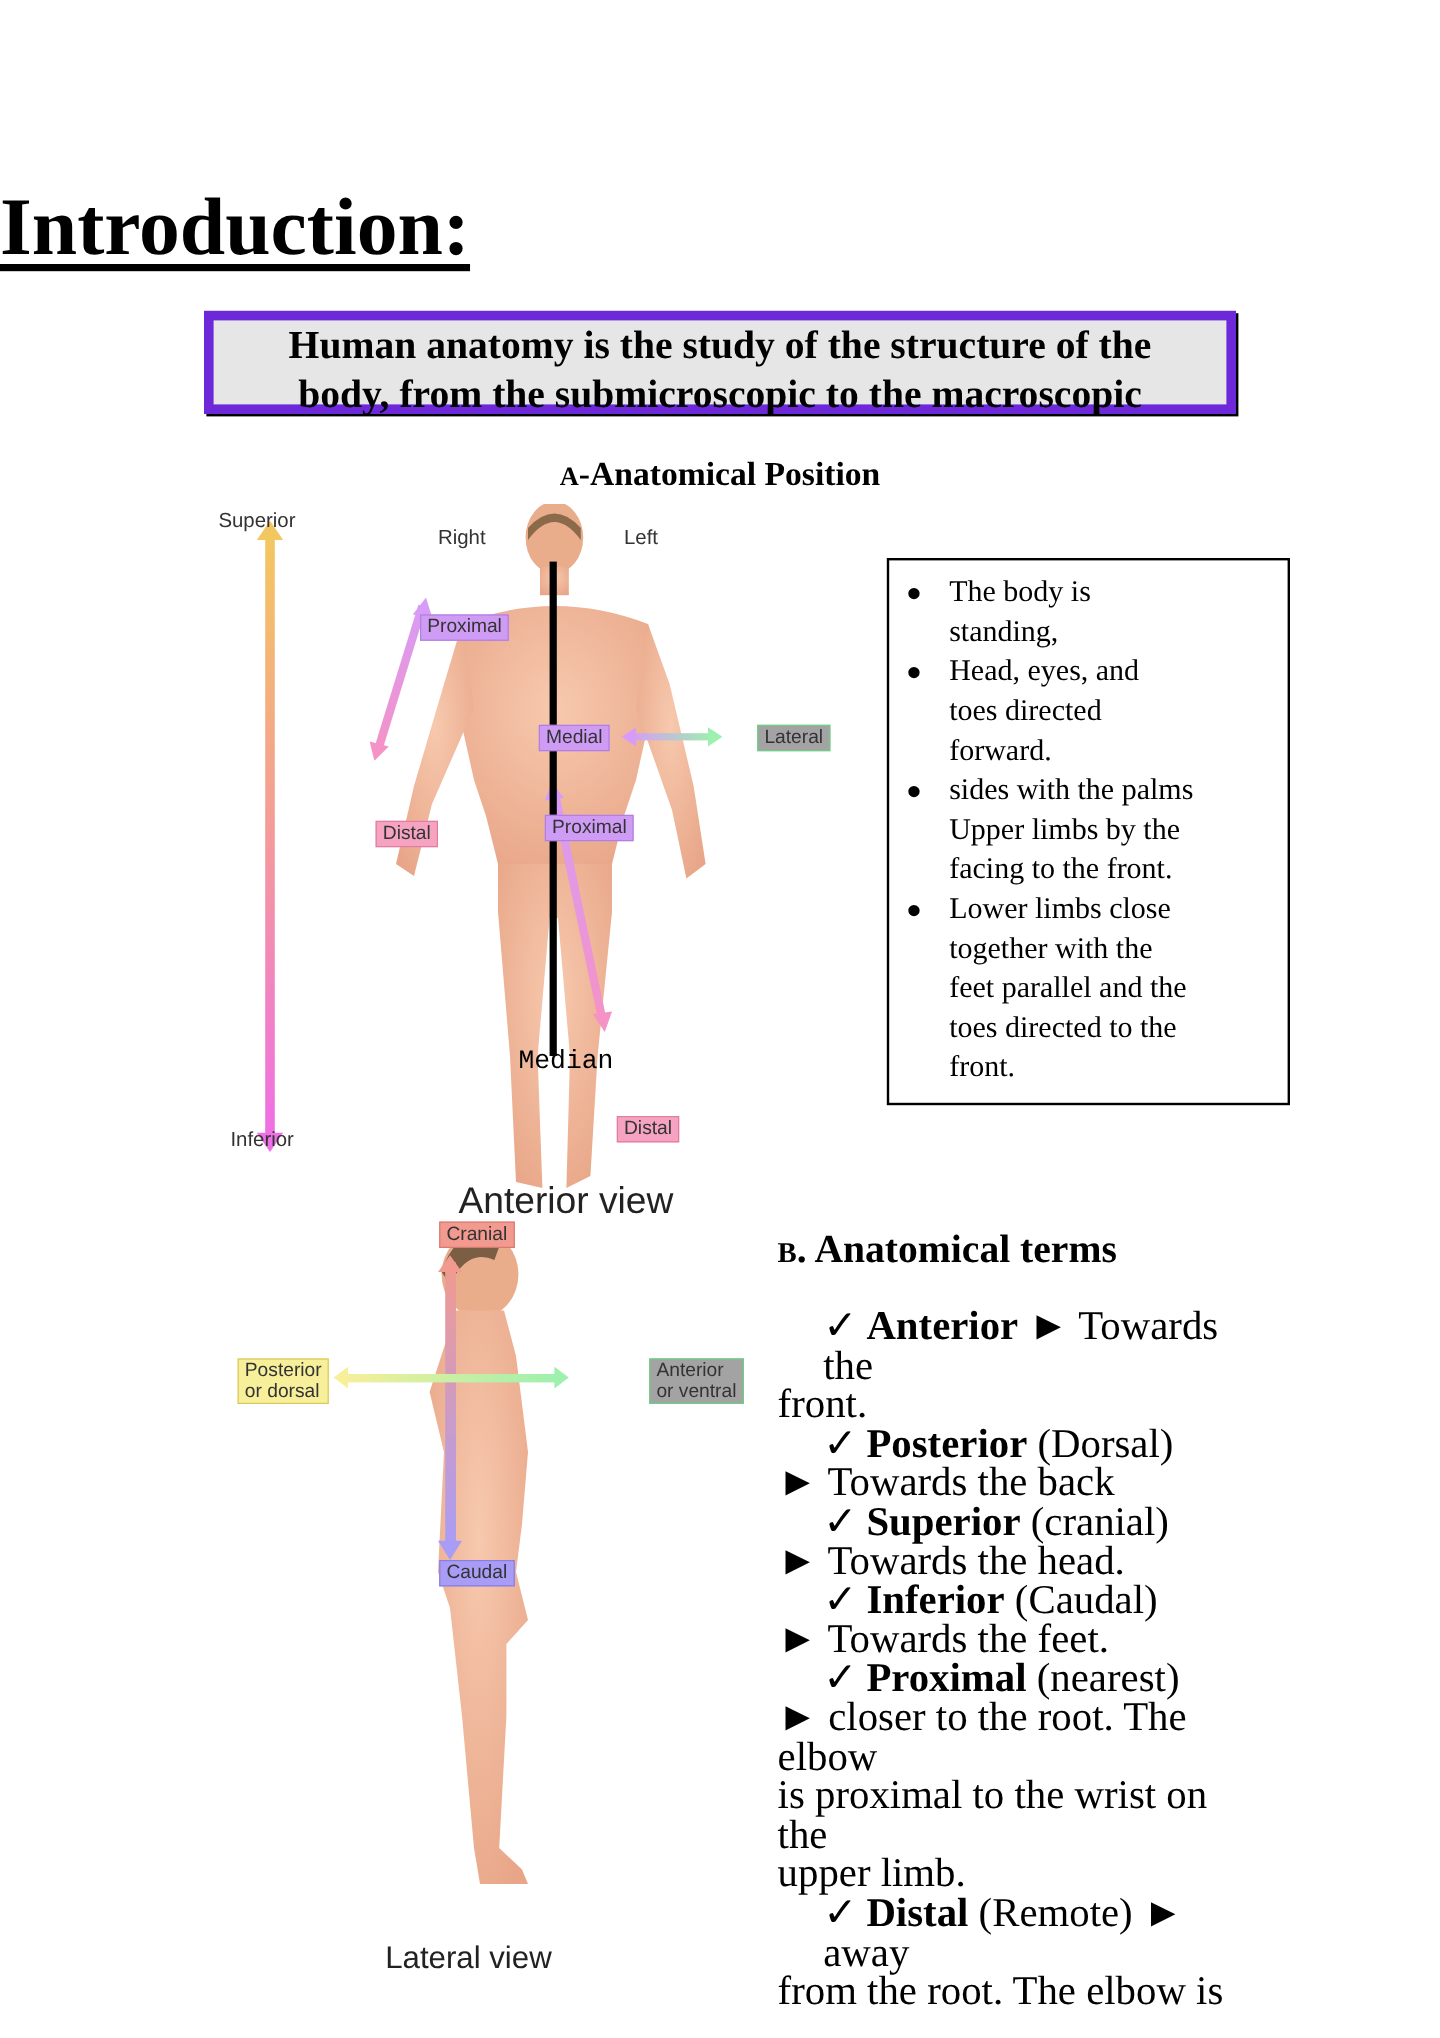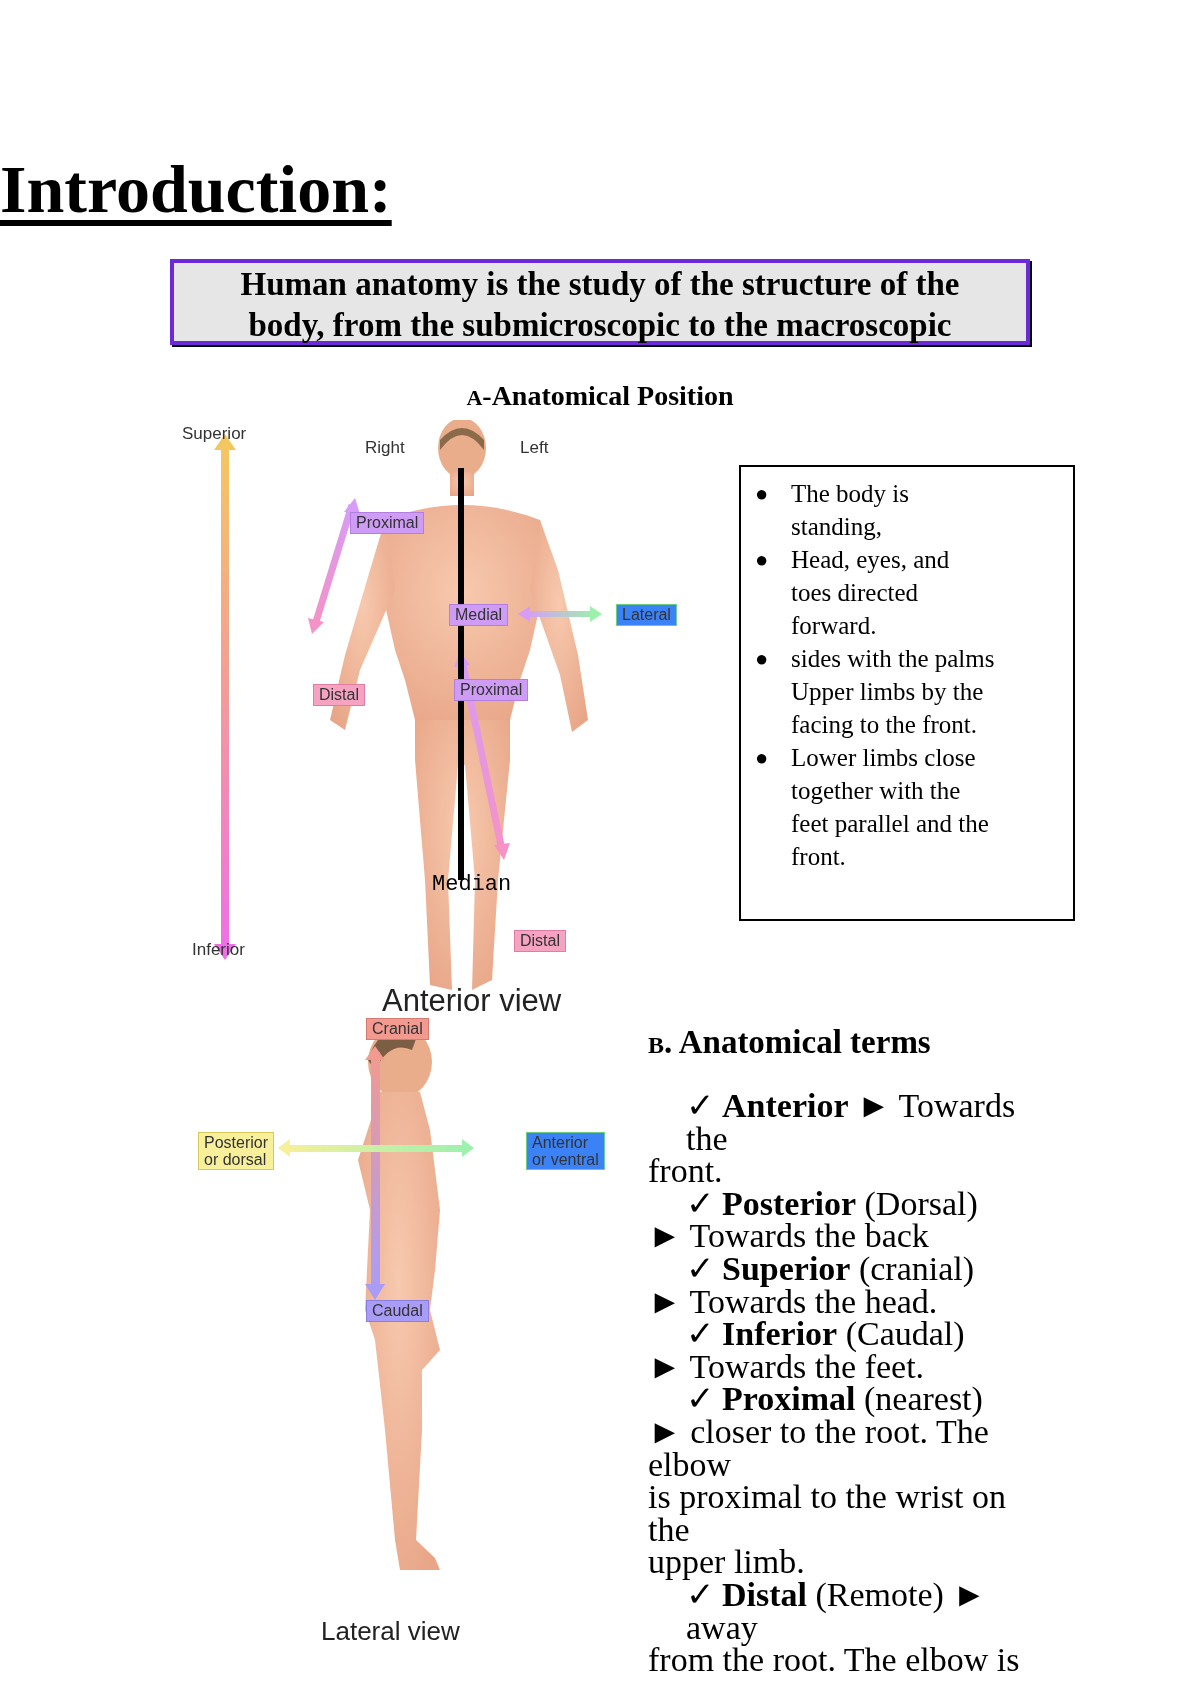--- a/index.html
+++ b/index.html
@@ -3,30 +3,30 @@
 <meta charset="utf-8">
 <style>
   html, body { margin:0; padding:0; background:#ffffff; }
   body { width:1200px; height:1698px; position:relative; overflow:hidden;
          font-family:"Liberation Serif", "DejaVu Serif", serif; color:#000; }
   .abs { position:absolute; }
   .title { left:0; width:1200px; top:150px; text-align:left; font-size:68px; font-weight:bold;
            letter-spacing:0px; }
   .title span { text-decoration:underline; text-decoration-thickness:6px; text-underline-offset:8px; }
   .defbox { left:170px; top:259px; width:860px; height:86px; background:#e6e6e6;
-            border:4px solid #6d28d9; box-shadow:2px 2px 0 #000; text-align:center;
+            border:8px solid #6d28d9; box-shadow:2px 2px 0 #000; text-align:center;
             font-size:33px; font-weight:bold; line-height:41px; padding-top:1px; box-sizing:border-box; }
   .secA { left:0; width:1200px; top:380px; text-align:center; font-size:28px; font-weight:bold; }
   .secA .small { font-size:22px; }
   .figlabel { font-family:"Liberation Sans", "DejaVu Sans", sans-serif; color:#333; font-size:17px; }
   .tag { font-family:"Liberation Sans", "DejaVu Sans", sans-serif; font-size:16px; padding:1px 5px;
          border:1px solid; white-space:nowrap; color:#333; }
   .tag-purple { background:#cf9cf5; border-color:#b27ee0; }
   .tag-pink { background:#f5a3c0; border-color:#e07ea2; }
-  .tag-green { background:#3b82f6; border-color:#6ccf82; }
+  .tag-green { background:#a3a3a3; border-color:#6ccf82;margin-left:15px; }
   .tag-yellow { background:#f7ef9a; border-color:#d9c95a; line-height:17px; }
   .tag-red { background:#f29a8f; border-color:#d77a6f; }
   .tag-blue { background:#a99cf7; border-color:#8a7ee0; }
   .infobox { left:739px; top:465px; width:336px; height:456px; border:2px solid #000; box-sizing:border-box; }
   .infobox ul { margin:0; padding:10px 0 0 50px; list-style:none; }
   .infobox li { position:relative; font-size:25px; line-height:33px; }
   .infobox li .bullet { position:absolute; left:-36px; top:0; font-size:22px; }
   .secB { left:648px; top:1024px; font-size:33px; font-weight:bold; }
   .secB .small { font-size:24px; }
   .terms { left:648px; top:1090px; width:380px; font-size:34px; line-height:32.6px; }
@@ -125,20 +125,21 @@
         <span class="bullet">●</span>
       <div>sides with the palms</div>
         <div>Upper limbs by the</div>
         <div>facing to the front.</div>
       </li>
     <li>
         <span class="bullet">●</span>
       <div>Lower limbs close</div>
         <div>together with the</div>
         <div>feet parallel and the</div>
+        <div>toes directed to the</div>
         <div>front.</div>
       </li>
   </ul>
 </div>
 
 <div class="abs" style="left:190px; top:1010px; width:440px; height:640px;">
   <svg width="440" height="640" viewBox="0 0 440 640">
     <defs>
       <linearGradient id="postant" x1="0" y1="0" x2="1" y2="0">
         <stop offset="0" stop-color="#f7ef9a"></stop>

